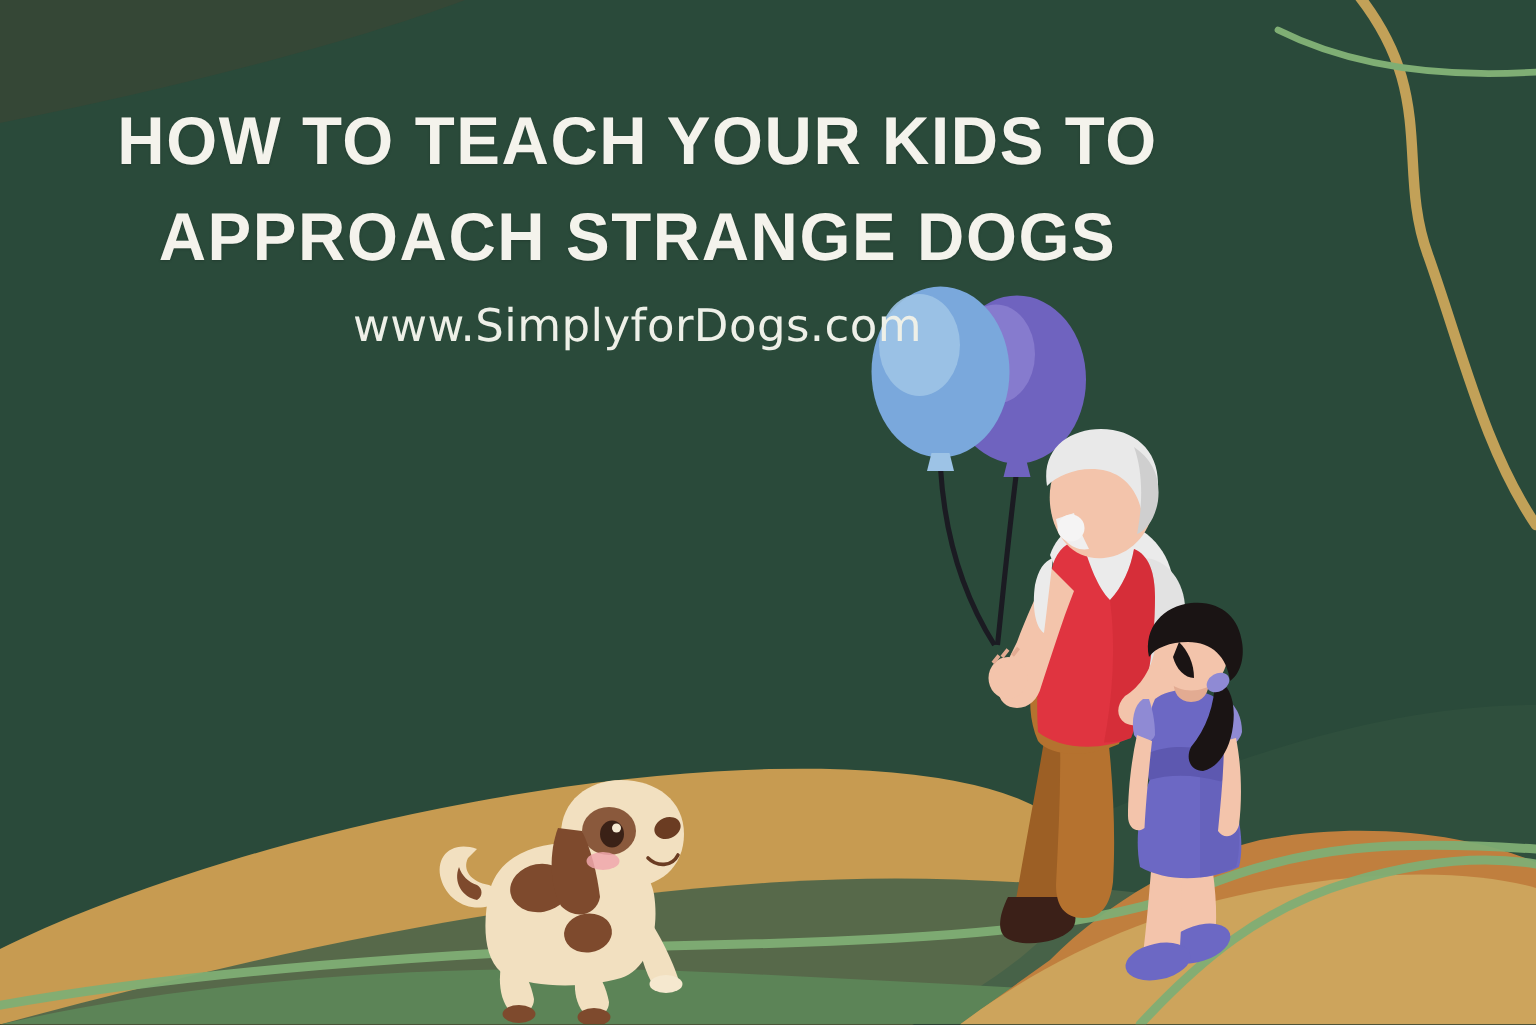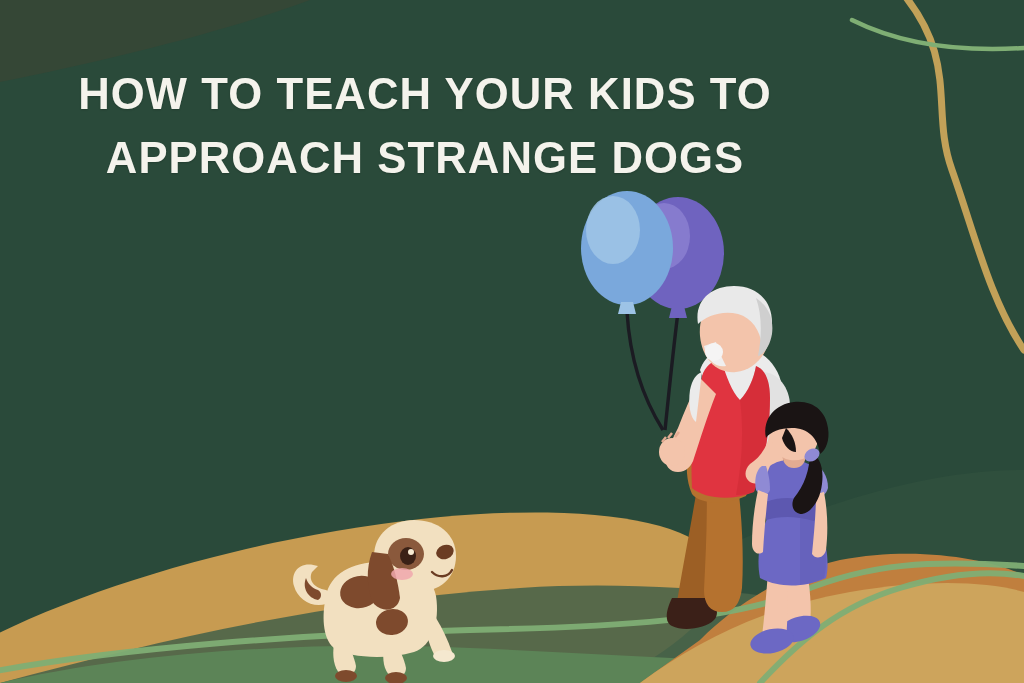--- a/index.html
+++ b/index.html
@@ -264,15 +264,16 @@
 
       <path d="M432,572 C438,578 448,578 452,570" fill="none" stroke="#6b3c22" stroke-width="2.4" stroke-linecap="round"></path>
     </g>
   </svg>
 
   <div class="text-layer">
     <div id="headline">
       <span class="line">HOW TO TEACH YOUR KIDS TO</span>
       <span class="line">APPROACH STRANGE DOGS</span>
     </div>
+    <div id="site-url">www.SimplyforDogs.com</div>
   </div>
 
 </div>
 
 </body></html>

